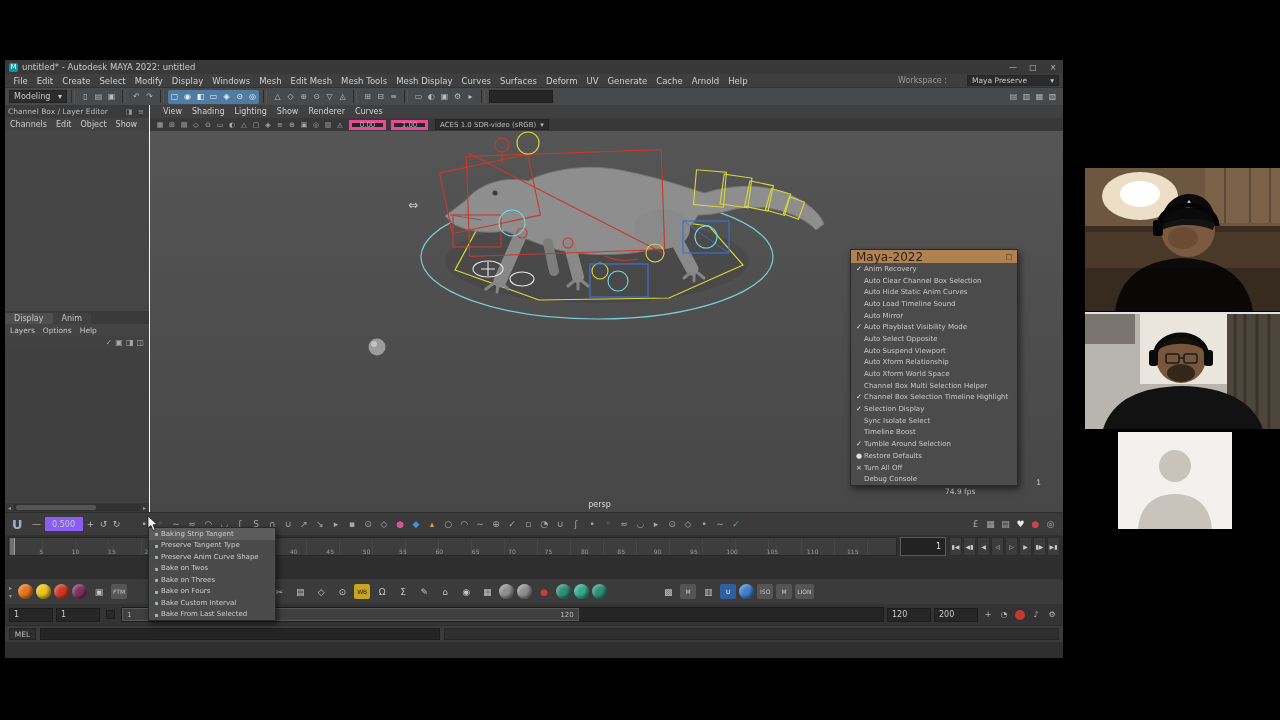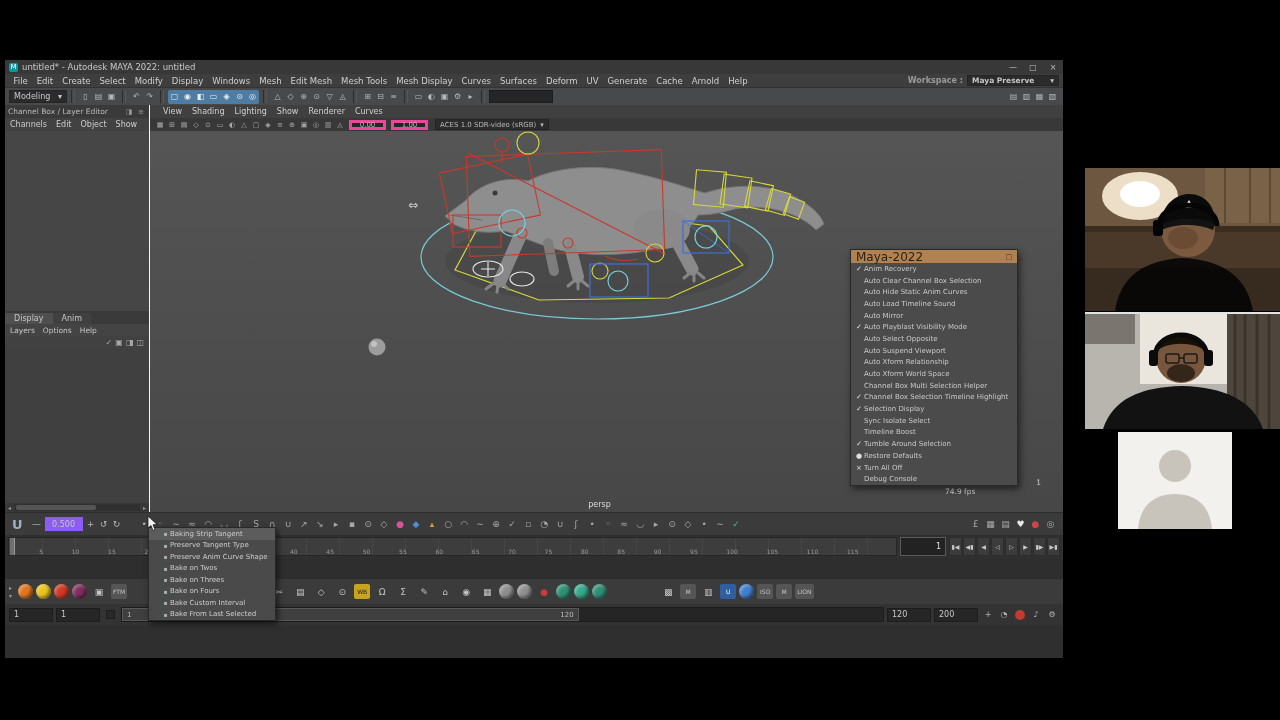--- a/index.html
+++ b/index.html
@@ -9,21 +9,21 @@
 
   
   .win{position:absolute;left:5px;top:60px;width:1058px;height:598px;background:#3c3c3c;display:flex;flex-direction:column;}
   .titlebar{height:14px;background:#383838;display:flex;align-items:center;padding:0 4px;gap:4px;flex:0 0 auto;}
   .app-icon{width:9px;height:9px;background:#0b9aa2;color:#fff;font-size:7px;line-height:9px;text-align:center;border-radius:2px;}
   .title-text{font-size:8.5px;color:#c8c8c8;white-space:nowrap;}
   .win-btns{margin-left:auto;display:flex;gap:8px;}
   .winbtn{font-size:8px;color:#bbb;width:12px;text-align:center;cursor:default;}
   .menubar{height:13px;background:#3e3e3e;display:flex;align-items:center;padding:0 4px;flex:0 0 auto;}
   .menu-item{font-size:8.5px;color:#cfcfcf;padding:0 4.5px;white-space:nowrap;}
-  .ws{margin-left:auto;display:flex;align-items:center;gap:4px;font-weight:bold;}
+  .ws{margin-left:auto;display:flex;align-items:center;gap:20px;}
   .ws-label{font-size:8px;color:#9a9a9a;}
   .ws-select{width:92px;height:11px;background:#2b2b2b;color:#c5c5c5;font-size:7.5px;display:flex;align-items:center;justify-content:space-between;padding:0 4px;border:1px solid #242424;}
   .statusline{height:18px;background:#47494b;border-top:1px solid #333;display:flex;align-items:center;padding:0 4px;gap:2px;flex:0 0 auto;}
   .menuset{width:58px;height:13px;background:#2b2b2b;color:#c9c9c9;font-size:8px;display:flex;align-items:center;justify-content:space-between;padding:0 4px;border:1px solid #242424;}
   .sep{width:4px;height:13px;border-left:1px solid #2c2c2c;border-right:1px solid #565656;margin:0 2px;}
   .sicon{width:13px;height:14px;display:flex;align-items:center;justify-content:center;font-size:8px;color:#b9b9b9;}
   .igroup{display:flex;}
   .sel-group{background:#4f7ca3;border-radius:2px;}
   .sel-group .sicon{color:#e8f0f6;}
   .status-input{width:64px;height:13px;background:#262626;border:1px solid #1d1d1d;color:#ccc;font-size:8px;padding:0 3px;}
@@ -106,21 +106,21 @@
   .ricon{width:14px;height:14px;display:flex;align-items:center;justify-content:center;font-size:8px;color:#b5b5b5;}
   .ricon.reddot{background:#c23a32;border-radius:50%;width:10px;height:10px;margin:0 2px;}
   .melrow{height:17px;background:#3b3b3b;display:flex;align-items:center;gap:4px;padding:0 4px;flex:0 0 auto;border-top:1px solid #2c2c2c;}
   .melbtn{width:27px;height:12px;background:#2d2d2d;color:#bbb;font-size:7.5px;display:flex;align-items:center;justify-content:center;border:1px solid #242424;}
   .melinput{width:400px;height:12px;background:#242424;border:1px solid #1c1c1c;}
   .helpline{flex:1;height:12px;background:#2f2f2f;border:1px solid #262626;}
   .bottompad{flex:1;background:#2f2f2f;}
 
   
   .bake-popup{position:absolute;left:148px;top:527px;width:128px;background:#4a4a4a;border:1px solid #292929;box-shadow:2px 3px 6px rgba(0,0,0,.55);z-index:40;}
-  .bake-item{height:11.5px;display:flex;align-items:center;padding-left:12px;}
+  .bake-item{height:11.5px;display:flex;align-items:center;padding-left:3px;}
   .bake-item.hl{background:#5c5c5c;}
   .bk-marker{width:9px;font-size:6px;color:#9fb5a5;text-align:center;}
   .bk-label{font-size:7px;color:#cccccc;white-space:nowrap;}
 
   .cursor{position:absolute;left:147px;top:516px;z-index:60;}
 
   
   .feed{position:absolute;overflow:hidden;background:#222;}
   .feed1{left:1085px;top:168px;width:195px;height:143px;}
   .feed2{left:1085px;top:312px;width:195px;height:117px;border-top:2px solid #e3e3e3;}
@@ -634,20 +634,25 @@
       <span class="rfield">200</span>
       <span style="display:flex;align-items:center;gap:2px;">
           <span class="ricon glyph">+</span>
           <span class="ricon glyph">◔</span>
           <span class="ricon reddot"></span>
           <span class="ricon glyph">♪</span>
           <span class="ricon glyph">⚙</span>
         </span>
     </div>
 
+    <div class="melrow">
+      <span class="melbtn">MEL</span>
+      <input class="melinput" style="">
+      <span class="helpline"></span>
+    </div>
 
     <div class="bottompad"></div>
   </div>
 
   <div class="bake-popup">
     <div>
         <div class="bake-item hl">
     <span class="bk-marker">▪</span>
     <span class="bk-label">Baking Strip Tangent</span>
   </div>

